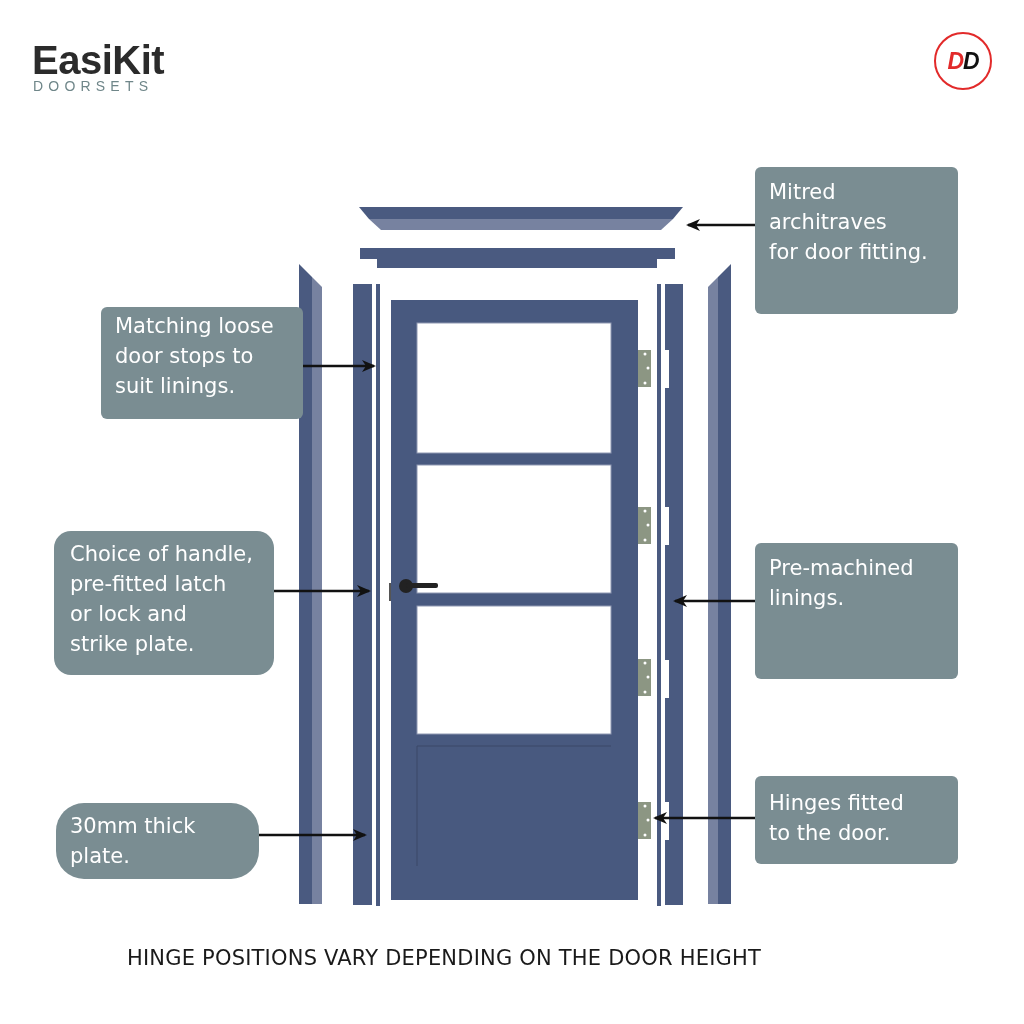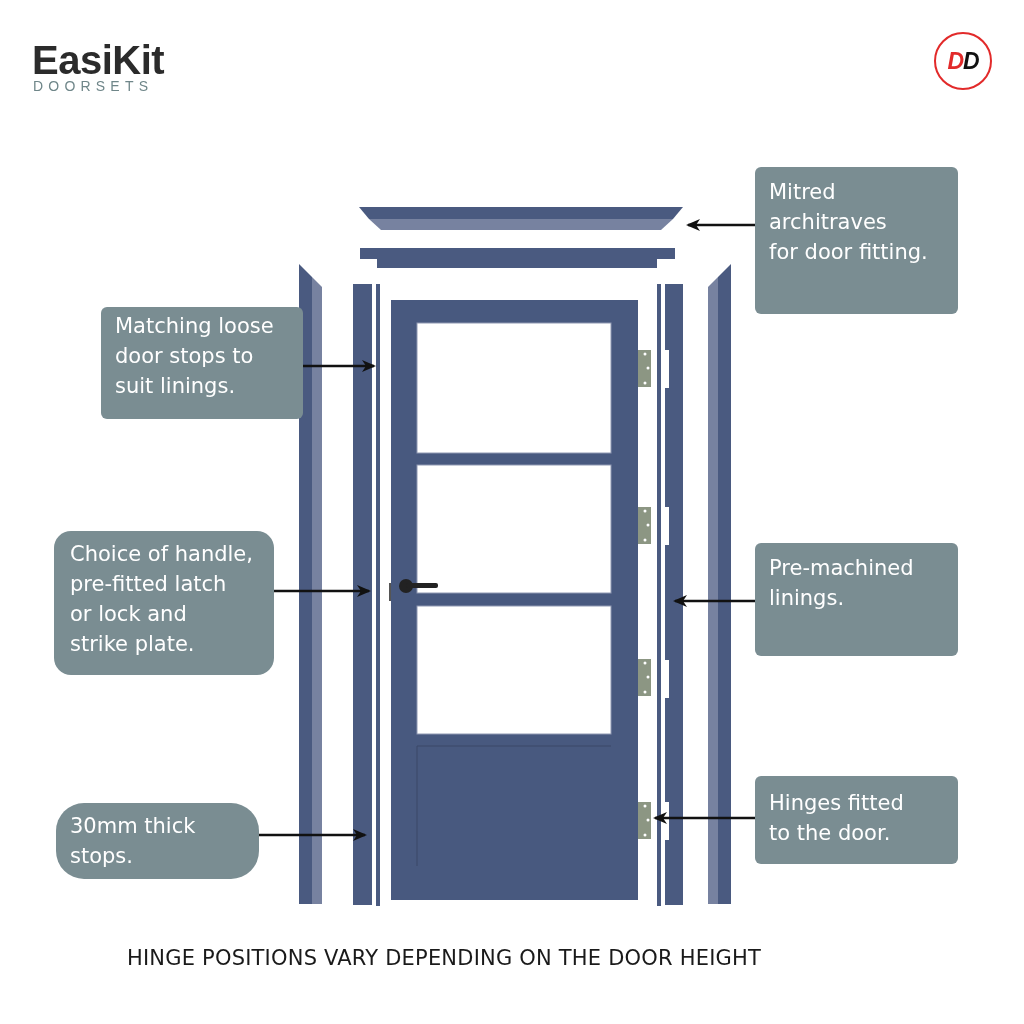--- a/index.html
+++ b/index.html
@@ -135,28 +135,28 @@
   <span>suit linings.</span>
 </div>
 
 <div class="abs callout" style="left:54px; top:531px; width:220px; height:144px; padding-left:16px; padding-top:8px;border-radius:17px;">
   <span>Choice of handle,</span>
   <span>pre-fitted latch</span>
   <span>or lock and</span>
   <span>strike plate.</span>
 </div>
 
-<div class="abs callout" style="left:755px; top:543px; width:203px; height:113px;">
+<div class="abs callout" style="left:755px; top:543px; width:203px; height:136px;">
   <span>Pre-machined</span>
   <span>linings.</span>
 </div>
 
 <div class="abs callout" style="left:56px; top:803px; width:203px; height:76px; padding-top:8px;border-radius:28px;">
   <span>30mm thick</span>
-  <span>stops.</span>
+  <span>plate.</span>
 </div>
 
 <div class="abs callout" style="left:755px; top:776px; width:203px; height:88px; padding-top:12px;">
   <span>Hinges fitted</span>
   <span>to the door.</span>
 </div>
 
 <div class="abs footer">HINGE POSITIONS VARY DEPENDING ON THE DOOR HEIGHT</div>
 
 </body></html>

